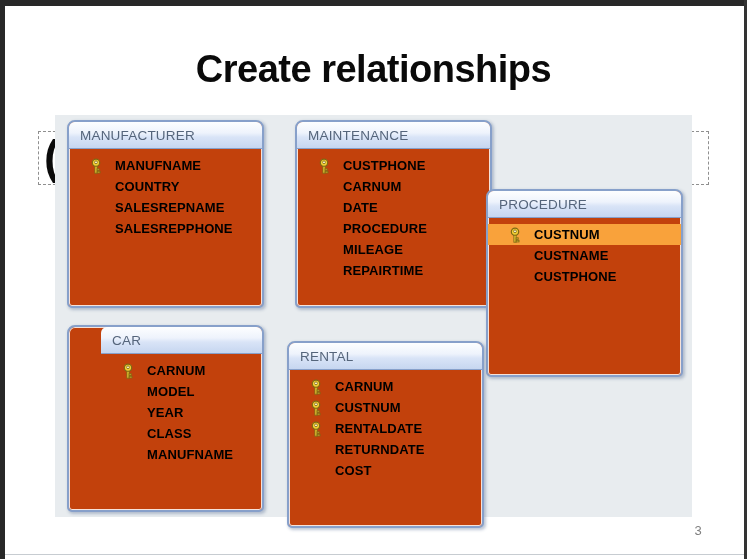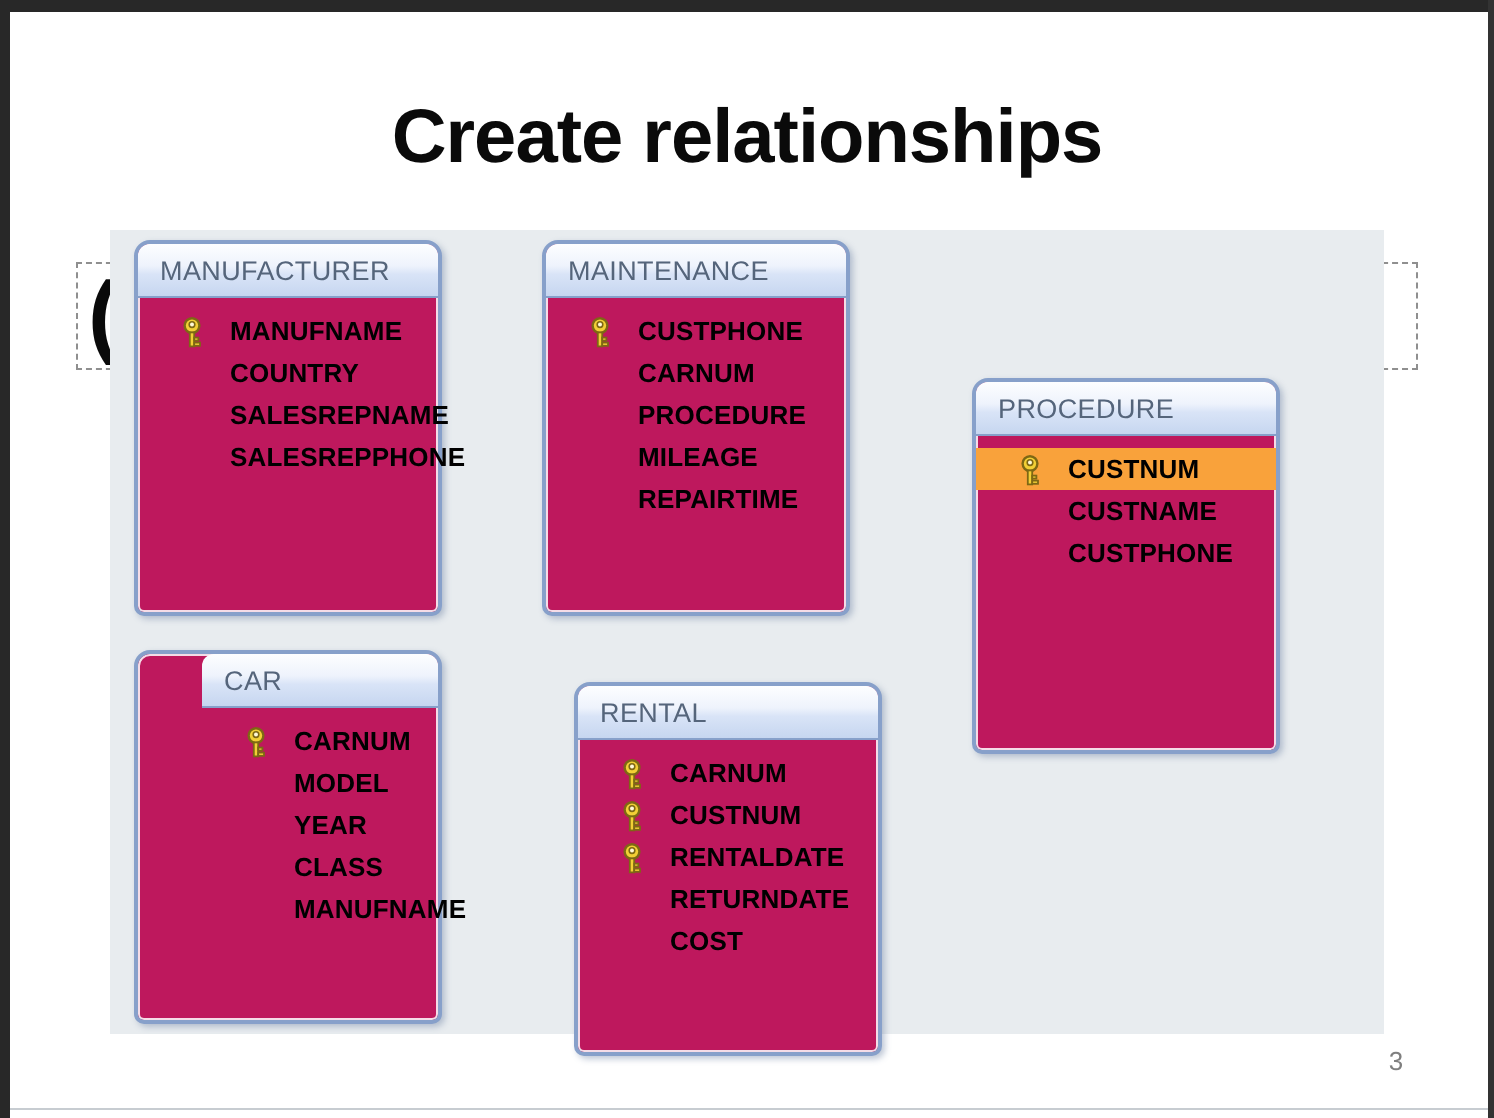--- a/index.html
+++ b/index.html
@@ -31,40 +31,40 @@
   }
 
   
   .diagram-panel {
     position: absolute; left: 55px; top: 115px; width: 637px; height: 402px;
     background: #e8ecef; z-index: 2;
   }
 
   
   .tbl {
-    position: absolute; width: 154px; background: #be185d;
+    position: absolute; width: 197px; background: #c2410c;
     border: 2px solid #87a0ca;
     border-radius: 8px 8px 5px 5px;
     box-shadow: inset 0 0 0 1px rgba(255,255,255,0.85), 1.5px 1.5px 3px rgba(110,130,165,0.45);
   }
   .tbl-header {
     height: 27px; line-height: 27px; padding-left: 11px;
     font-size: 13.5px; letter-spacing: 0.2px; color: #55657b;
     background: linear-gradient(180deg, #fdfeff 0%, #eef3fc 42%, #d9e4f7 58%, #c6d6f0 100%);
     border-bottom: 1px solid #87a0ca;
     border-radius: 6px 6px 0 0;
   }
   .tbl-body { padding-top: 6px; }
   .field-row { height: 21px; display: flex; align-items: center; padding-left: 21px; }
   .field-row.selected { background: #f9a23b; }
   .keycell { width: 25px; display: flex; align-items: center; flex: 0 0 25px; }
   .field-label { font-size: 13px; font-weight: 700; color: #000; letter-spacing: 0.1px; white-space: nowrap; }
 
   #tbl-manufacturer { left: 12px;  top: 5px;   height: 188px; }
-  #tbl-maintenance  { left: 216px; top: 5px;   height: 188px; }
+  #tbl-maintenance  { left: 240px; top: 5px;   height: 188px; }
   #tbl-customer     { left: 431px; top: 74px;  height: 188px; }
   #tbl-car          { left: 12px;  top: 210px; height: 187px; padding-left: 32px; }
   #tbl-rental       { left: 232px; top: 226px; height: 187px; }
 
   .page-number {
     position: absolute; left: 688px; top: 523px; width: 20px;
     text-align: center; font-size: 13px; color: #7f7f7f;
   }
 </style>
 </head>
@@ -128,20 +128,24 @@
               </svg>
             </span>
           <span class="field-label">CUSTPHONE</span>
         </div>
         <div class="field-row">
           <span class="keycell"></span>
           <span class="field-label">CARNUM</span>
         </div>
         <div class="field-row">
           <span class="keycell"></span>
+          <span class="field-label">DATE</span>
+        </div>
+        <div class="field-row">
+          <span class="keycell"></span>
           <span class="field-label">PROCEDURE</span>
         </div>
         <div class="field-row">
           <span class="keycell"></span>
           <span class="field-label">MILEAGE</span>
         </div>
         <div class="field-row">
           <span class="keycell"></span>
           <span class="field-label">REPAIRTIME</span>
         </div>

